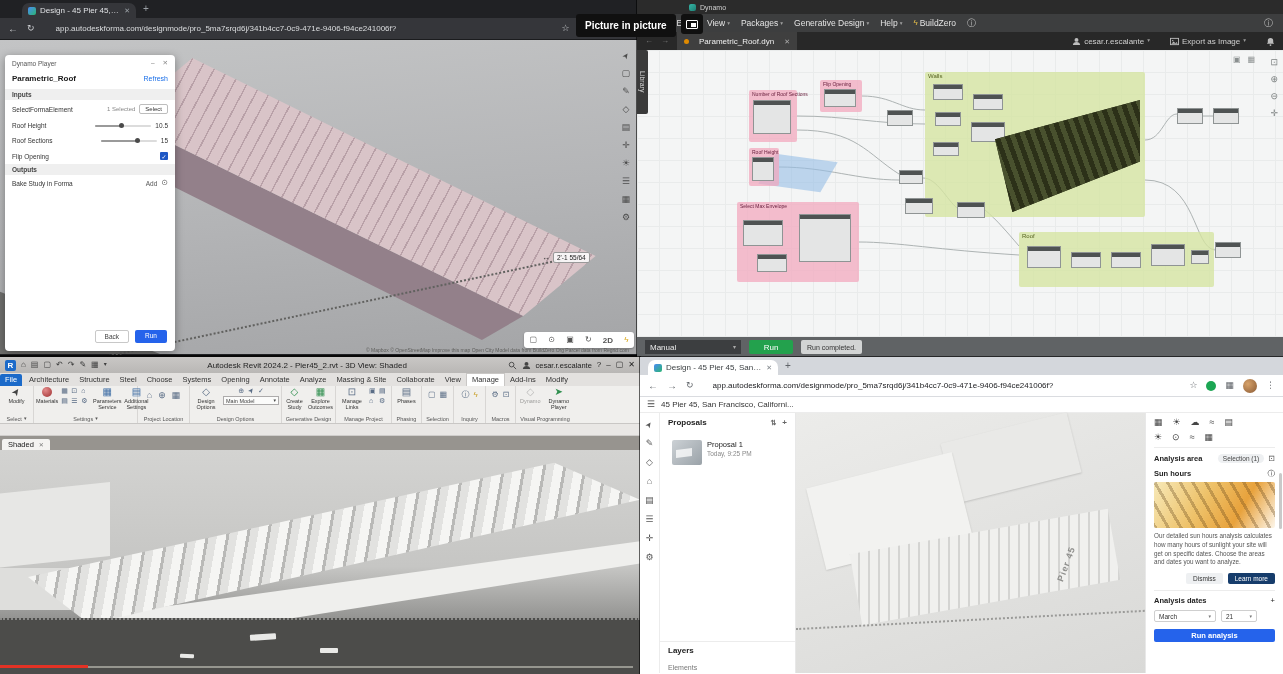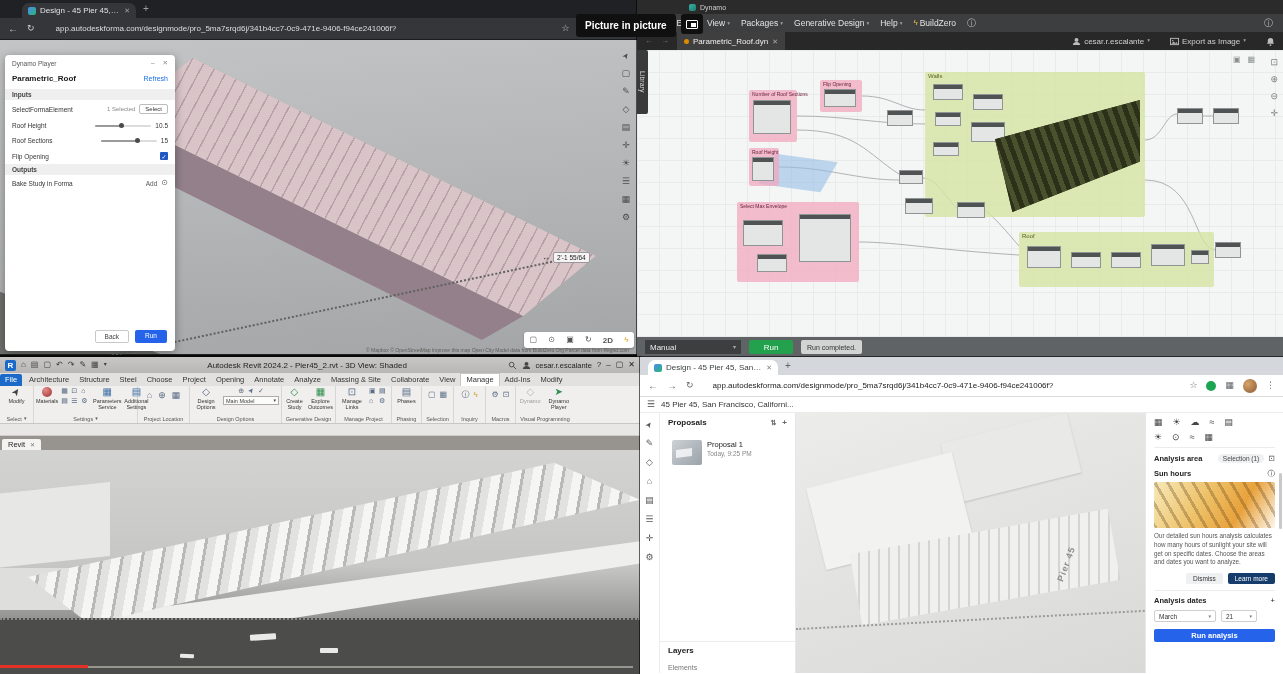--- a/index.html
+++ b/index.html
@@ -56,21 +56,21 @@
   .pipglyph{width:12px;height:9px;border:1.2px solid #fff;border-radius:1px;position:relative}
   .pipglyph:after{content:"";position:absolute;right:1px;bottom:1px;width:5px;height:3.5px;background:#fff}
 
   
   .dyTitle{height:14px;background:#2b2b2b;color:#cfcfcf;font-size:7px;display:flex;align-items:center;gap:4px;padding-left:52px}
   .dyLogo{width:7px;height:7px;border-radius:2px;background:linear-gradient(135deg,#35b5a6,#1e7f74)}
   .dyMenu{height:18px;background:#3d3e3f;color:#e4e4e4;font-size:8.5px;display:flex;align-items:center;gap:11px;padding:0 10px}
   .dyMenu .mi{display:flex;align-items:center;gap:2px}
   .dyMenu .caret{font-size:5.5px;color:#9f9f9f}
   .dyTabs{height:18px;background:#282828;display:flex;align-items:center;color:#bdbdbd;font-size:8px;padding:0 8px;gap:8px}
-  .dyTab{height:18px;background:#3f3f3f;color:#efefef;display:flex;align-items:center;gap:4px;padding:0 7px}
+  .dyTab{height:18px;background:#3f3f3f;color:#efefef;display:flex;align-items:center;gap:10px;padding:0 7px}
   .dot-orange{width:5px;height:5px;border-radius:50%;background:#e08a00}
   .canvas{top:50px;left:0;width:646px;height:287px;background:#f4f5f5;
     background-image:linear-gradient(#e9ebeb 1px,transparent 1px),linear-gradient(90deg,#e9ebeb 1px,transparent 1px);background-size:22px 22px}
   .grp{position:absolute;border-radius:2px}
   .grp>b{position:absolute;top:1px;left:3px;font-weight:normal;font-size:5px;white-space:nowrap}
   .pink{background:rgba(243,166,188,.72)}.pink>b{color:#6b2340}
   .green{background:rgba(213,228,160,.78)}.green>b{color:#55611f;font-size:6px}
   .node{position:absolute;background:#e4e5e5;border:1px solid #8f9494}
   .node i{display:block;height:4px;background:#4f5353}
   .preview{position:absolute;background:#2c3018;background-image:repeating-linear-gradient(70deg,#49512e 0 5px,#2c3018 5px 10px);clip-path:polygon(0 35%,100% 0,100% 55%,12% 100%)}
@@ -499,21 +499,21 @@
       <span class="glyph">▢</span>
       <span class="glyph">✕</span>
     </div>
 
     <div class="rvTabs">
       <span class="file">File</span>
       <span>Architecture</span>
       <span>Structure</span>
       <span>Steel</span>
       <span>Choose</span>
-      <span>Project</span>
+      <span>Systems</span>
       <span>Opening</span>
       <span>Annotate</span>
       <span>Analyze</span>
       <span>Massing &amp; Site</span>
       <span>Collaborate</span>
       <span>View</span>
       <span class="active">Manage</span>
       <span>Add-Ins</span>
       <span>Modify</span>
     </div>
@@ -684,21 +684,21 @@
         </div>
         <div class="plabel">
             <span>Visual Programming</span>
           </div>
       </div>
     </div>
 
     <div class="optbar"></div>
     <div class="viewtabs">
       <span class="viewtab">
-        <span>Revit</span>
+        <span>Shaded</span>
         <span class="glyph" style="font-size:6px;color:#777">✕</span>
       </span>
     </div>
 
     <div class="ab vpRV">
       <div class="ab bldgL"></div>
       <div class="ab bldgL2"></div>
       <div class="ab archFront"></div>
       <div class="ab archRoof"></div>
       <div class="ab waterRV">

